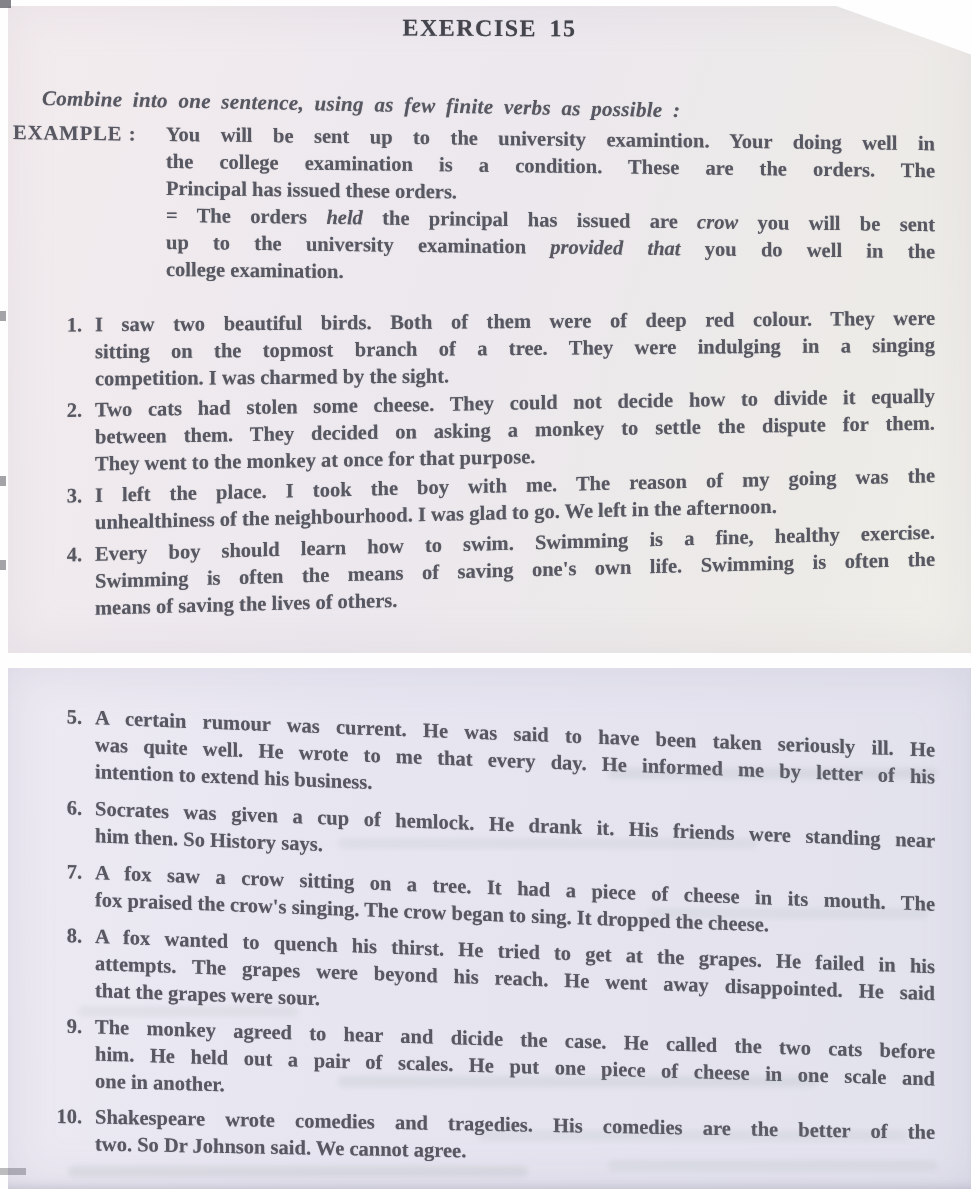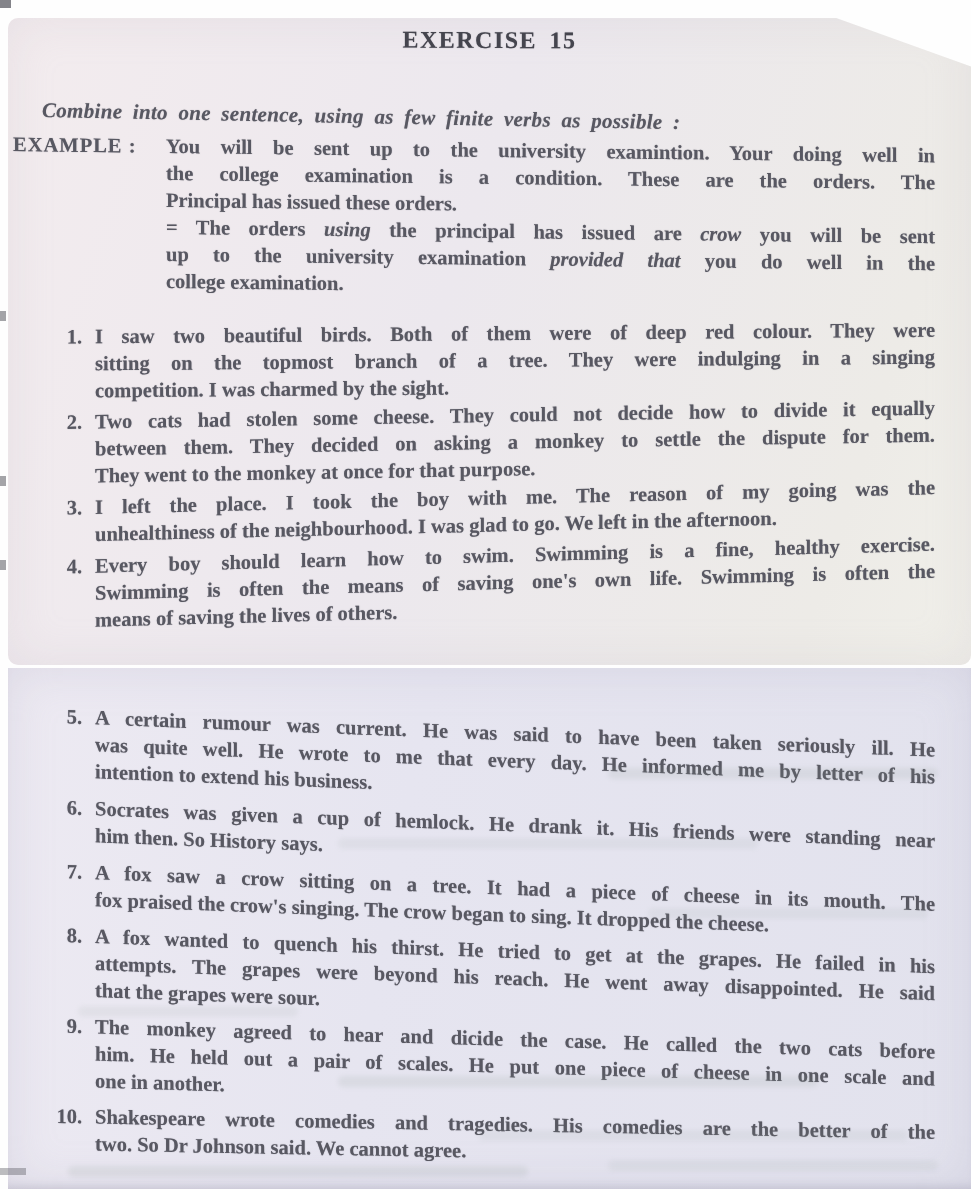--- a/index.html
+++ b/index.html
@@ -5,25 +5,24 @@
   html,body{margin:0;padding:0;background:#ffffff;}
   .page{
     position:relative;width:971px;height:1189px;overflow:hidden;
     background:#fefefe;
     font-family:"Liberation Serif", serif;
     color:#585862;
   }
   
   .panel{position:absolute;left:8px;width:963px;}
   .panel-top{
-    top:18px;height:647px;
+    top:6px;height:647px;
     background:linear-gradient(108deg,#f3ecee 0%,#ece8ee 45%,#edebe7 85%,#f0efe9 100%);
     clip-path:polygon(0 0,86% 0,100% 7.5%,100% 100%,0 100%);
     box-shadow:inset 0 0 46px rgba(190,180,195,.22);
-    border-radius:10px;
   }
   .panel-bottom{
     top:668px;height:521px;
     background:linear-gradient(100deg,#edeaf2 0%,#e6e5f0 40%,#e2e2ed 100%);
     box-shadow:inset 0 0 46px rgba(170,168,190,.25), inset 0 -8px 10px -6px rgba(130,125,145,.30);
   }
   
   .ink{ text-shadow:0 0 1px rgba(88,88,98,.55); }
   .title{
     margin-top:9px;text-align:center;
@@ -90,21 +89,21 @@
 
   <div class="panel panel-top">
     <div class="title ink">EXERCISE 15</div>
     <div class="intro ink">Combine into one sentence, using as few finite verbs as possible :</div>
     <div class="example-block">
       <div class="ex-label ink">EXAMPLE :</div>
       <div class="ex-text ink">
           <div class="line ink"><span>You will be sent up to the university examintion. Your doing well in</span></div>
           <div class="line ink"><span>the college examination is a condition. These are the orders. The</span></div>
           <div class="line ink end"><span>Principal has issued these orders.</span></div>
-          <div class="line ink"><span>= The orders </span><span class="it">using</span><span> the principal has issued are </span><span class="it">crow</span><span> you will be sent</span></div>
+          <div class="line ink"><span>= The orders </span><span class="it">held</span><span> the principal has issued are </span><span class="it">crow</span><span> you will be sent</span></div>
           <div class="line ink"><span>up to the university examination </span><span class="it">provided that</span><span> you do well in the</span></div>
           <div class="line ink end"><span>college examination.</span></div>
         </div>
     </div>
     <div class="items" id="list-top">
         <div class="item-row">
           <span class="num ink">1.</span>
           <div class="item-text">
             <div class="line ink">I saw two beautiful birds. Both of them were of deep red colour. They were</div>
             <div class="line ink">sitting on the topmost branch of a tree. They were indulging in a singing</div>

